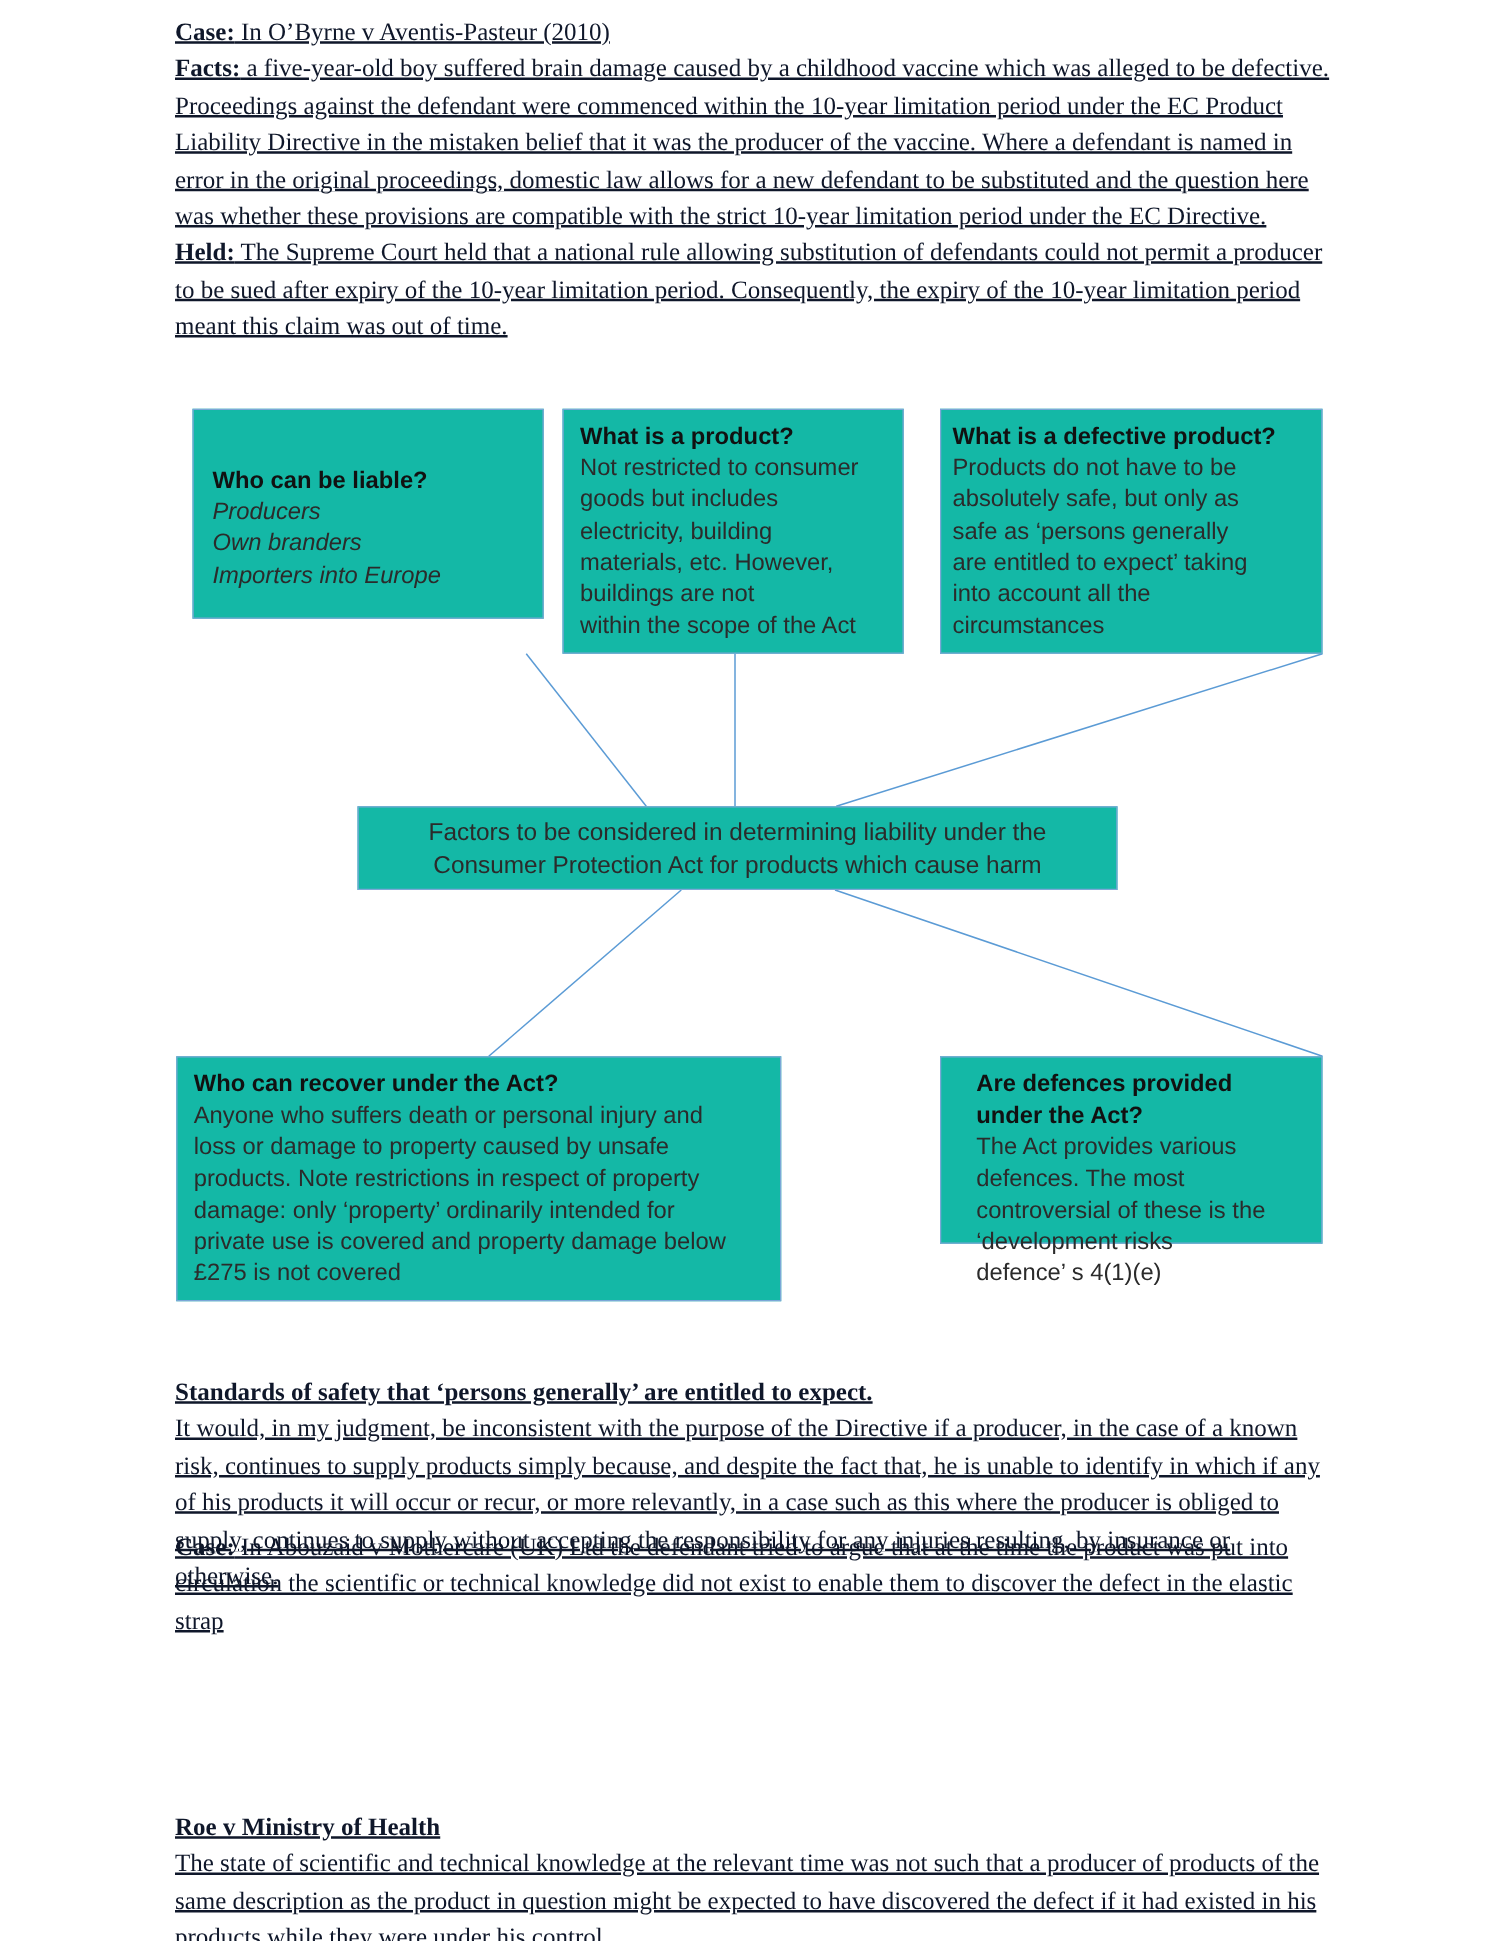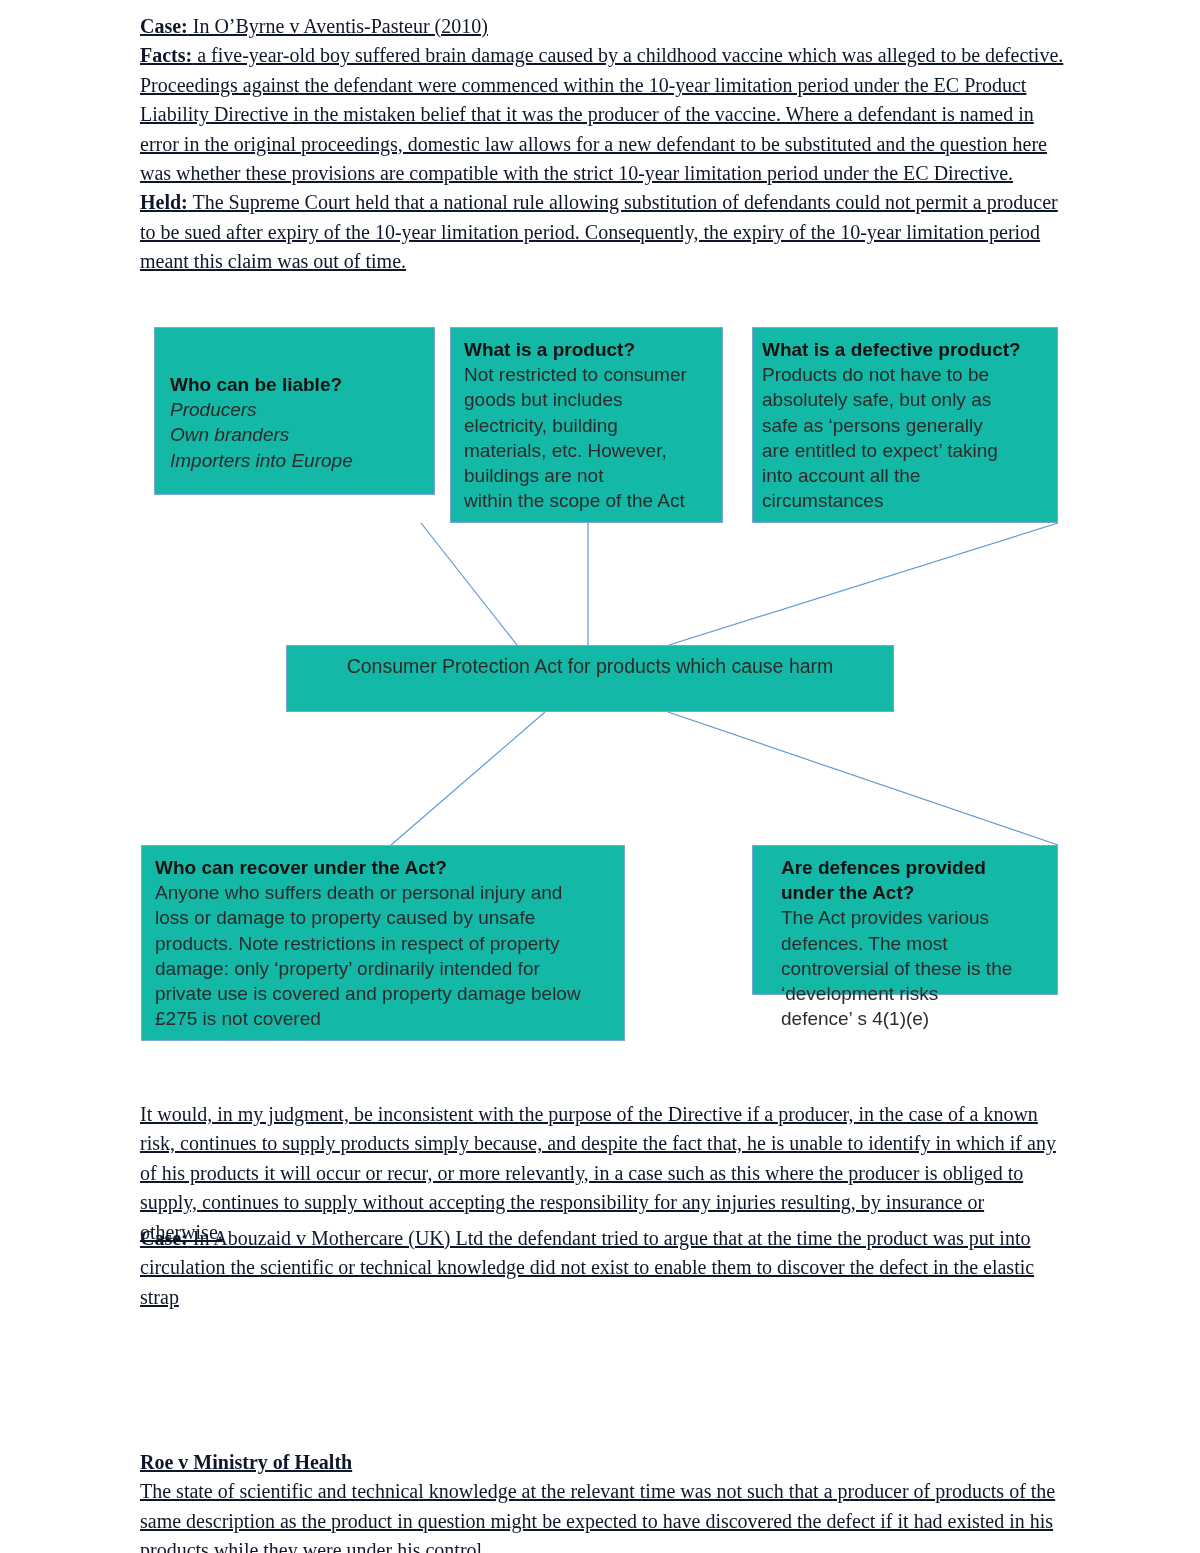--- a/index.html
+++ b/index.html
@@ -163,20 +163,21 @@
 absolutely safe, but only as
 safe as ‘persons generally
 are entitled to expect’ taking
 into account all the
 circumstances</div>
     </div>
   </div>
 
   <div class="dbox" id="box-center">
     <div class="inner">
+      <div class="line">Factors to be considered in determining liability under the</div>
       <div class="line">Consumer Protection Act for products which cause harm</div>
     </div>
   </div>
 
   <div class="dbox" id="box-recover">
     <div class="inner">
       <div class="title">Who can recover under the Act?</div>
       <div class="body" style="white-space:pre-line;">Anyone who suffers death or personal injury and
 loss or damage to property caused by unsafe
 products. Note restrictions in respect of property
@@ -194,20 +195,21 @@
 defences. The most
 controversial of these is the
 ‘development risks
 defence’ s 4(1)(e)</div>
     </div>
   </div>
 
 </div>
 
 <div class="prose" id="standards-block" style="top:1100px;">
+  <p class="heading-line">Standards of safety that ‘persons generally’ are entitled to expect.</p>
   <p>It would, in my judgment, be inconsistent with the purpose of the Directive if a producer, in the case of a known risk, continues to supply products simply because, and despite the fact that, he is unable to identify in which if any of his products it will occur or recur, or more relevantly, in a case such as this where the producer is obliged to supply, continues to supply without accepting the responsibility for any injuries resulting, by insurance or otherwise.</p>
 </div>
 
 <div class="prose" id="abouzaid-block" style="top:1224px;">
   <p>
     <span class="lead">Case:</span><span> In Abouzaid v Mothercare (UK) Ltd the defendant tried to argue that at the time the product was put into circulation the scientific or technical knowledge did not exist to enable them to discover the defect in the elastic strap</span>
   </p>
 </div>
 
 <div class="prose" id="roe-block" style="top:1448px;">

